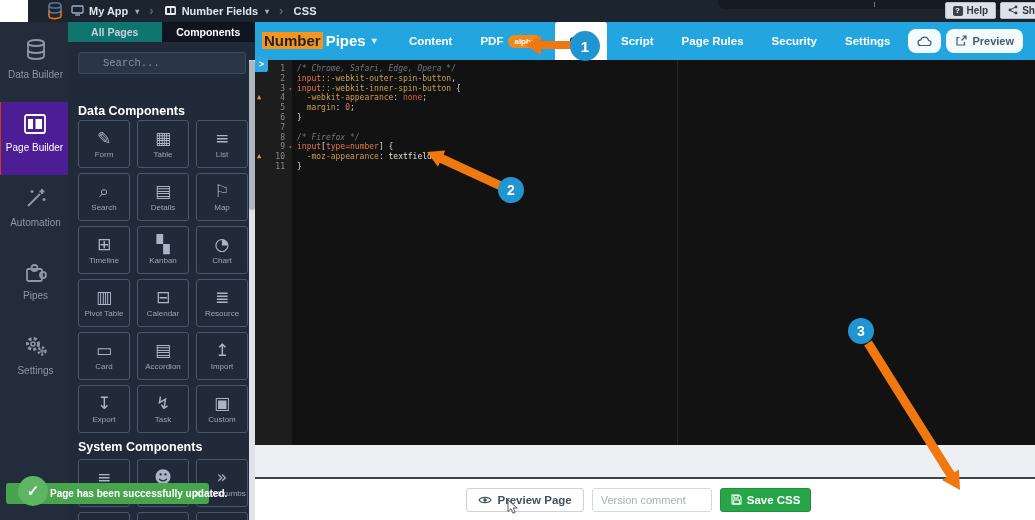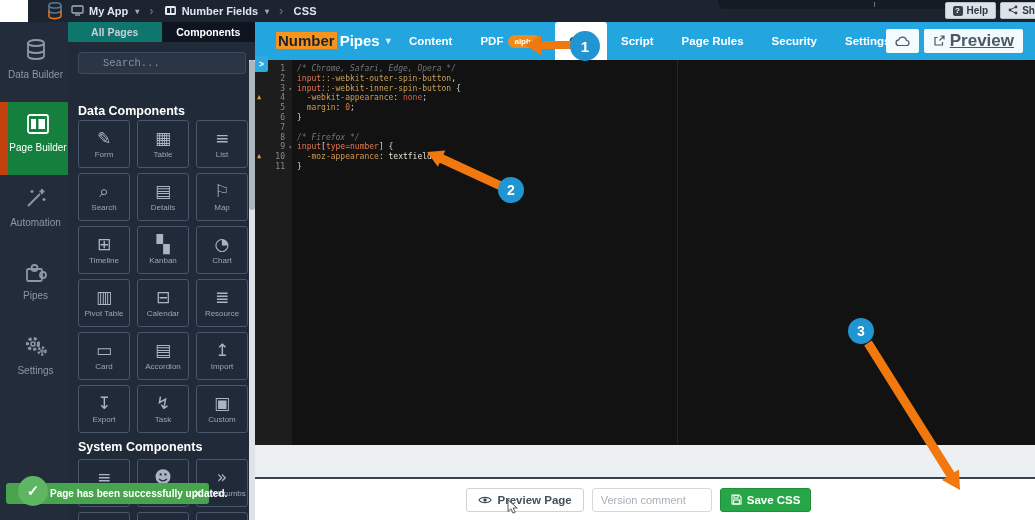--- a/index.html
+++ b/index.html
@@ -21,21 +21,21 @@
              background:#39434e;color:#fff;border-radius:2px;font-size:8px;}
   .tr-panel{position:absolute;right:0;top:0;width:345px;height:9px;background:#151b25;
             border-radius:0 0 0 7px;z-index:6;}
   .tr-tick{position:absolute;left:156px;top:2px;width:1px;height:5px;background:#6b7480;}
 
   
   .leftrail{position:absolute;left:0;top:22px;width:68px;height:498px;background:#222c3a;z-index:4;}
   .rail-item{display:flex;flex-direction:column;align-items:center;gap:5px;
              padding:11px 0 22px 0;color:#8d97a9;font-size:10px;cursor:pointer;border-left:3px solid transparent;}
   .rail-item svg{stroke:#8d97a9;}
-  .rail-item.active{background:#15803d;color:#fff;border-left:8px solid #c2410c;align-items:center;}
+  .rail-item.active{background:#4c1d95;color:#fff;border-left:1px solid #c2410c;align-items:center;}
   .rail-item.active svg{stroke:#fff;}
 
   
   .pagespanel{position:absolute;left:68px;top:22px;width:187px;height:498px;background:#202a38;z-index:4;overflow:hidden;}
   .pp-tabs{display:flex;height:20px;}
   .pp-tab{flex:1;display:flex;align-items:center;justify-content:center;font-size:10.5px;
           font-weight:bold;color:#c7cfdc;background:#0f766e;cursor:pointer;}
   .pp-tab.active{background:#0e1520;color:#fff;}
   .pp-search{position:absolute;left:10px;top:30px;width:168px;height:22px;background:#2a3646;
              border:1px solid #3d4a5e;border-radius:3px;display:flex;align-items:center;}
@@ -50,32 +50,32 @@
         align-items:center;justify-content:center;gap:2px;cursor:pointer;background:transparent;}
   .tile-icon{color:#aab4c6;font-size:17px;line-height:19px;font-family:"DejaVu Sans",sans-serif;}
   .tile-label{color:#9aa5b8;font-size:8px;line-height:9px;text-align:center;}
 
   .pp-scroll{position:absolute;left:249px;top:60px;width:6px;height:460px;background:#dfe3e8;z-index:6;}
   .pp-thumb{position:absolute;left:0;top:0;width:6px;height:150px;background:#aeb6c0;border-radius:3px;}
 
   
   .main{position:absolute;left:255px;top:22px;width:780px;height:498px;background:#edf0f3;z-index:3;}
   .cyanbar{position:absolute;left:0;top:0;width:780px;height:38px;background:#23a6e0;}
-  .page-title{position:absolute;left:21px;top:10px;font-size:15px;font-weight:bold;color:#fff;
+  .page-title{position:absolute;left:7px;top:10px;font-size:15px;font-weight:bold;color:#fff;
               display:flex;align-items:center;gap:3px;cursor:pointer;}
   .hl{background:#f7941e;color:#1c2430;padding:0 2px;}
   .pt-caret{font-size:10px;color:#cfeefb;margin-left:3px;}
   .tabs{position:absolute;left:140px;top:0;height:38px;display:flex;align-items:center;}
   .tab{color:#fff;font-size:11.5px;font-weight:bold;padding:0 14px;height:38px;display:flex;
        align-items:center;gap:5px;cursor:pointer;white-space:nowrap;}
   .tab.active{background:#fff;color:#2b3a45;border-radius:3px 3px 0 0;}
   .badge{background:#f08a1d;color:#fff;font-size:8px;font-weight:bold;border-radius:7px;padding:2px 6px;}
   .hdr-actions{position:absolute;right:12px;top:7px;display:flex;gap:5px;}
-  .hdr-btn{background:rgba(255,255,255,.95);border:none;border-radius:2px;height:24px;display:flex;
-           align-items:center;gap:5px;padding:0 9px;color:#4a5a66;font-size:17px;font-weight:bold;cursor:pointer;text-decoration:underline;}
+  .hdr-btn{background:rgba(255,255,255,.95);border:none;border-radius:8px;height:24px;display:flex;
+           align-items:center;gap:5px;padding:0 9px;color:#4a5a66;font-size:11px;font-weight:bold;cursor:pointer;}
 
   .collapse-chip{position:absolute;left:0;top:34px;width:13px;height:16px;background:#2fa8e0;color:#fff;
                  font-size:9px;font-weight:bold;display:flex;align-items:center;justify-content:center;
                  border-radius:0 2px 2px 0;cursor:pointer;z-index:4;}
 
   
   .editor{position:absolute;left:0;top:38px;width:780px;height:385px;background:#121212;display:flex;}
   .gutter{width:37px;background:#1d1d1d;padding-top:4px;}
   .g-row{position:relative;height:9.8px;line-height:9.8px;text-align:right;padding-right:7px;
          color:#8a8a8a;font-size:8px;font-family:"DejaVu Sans Mono",monospace;}

